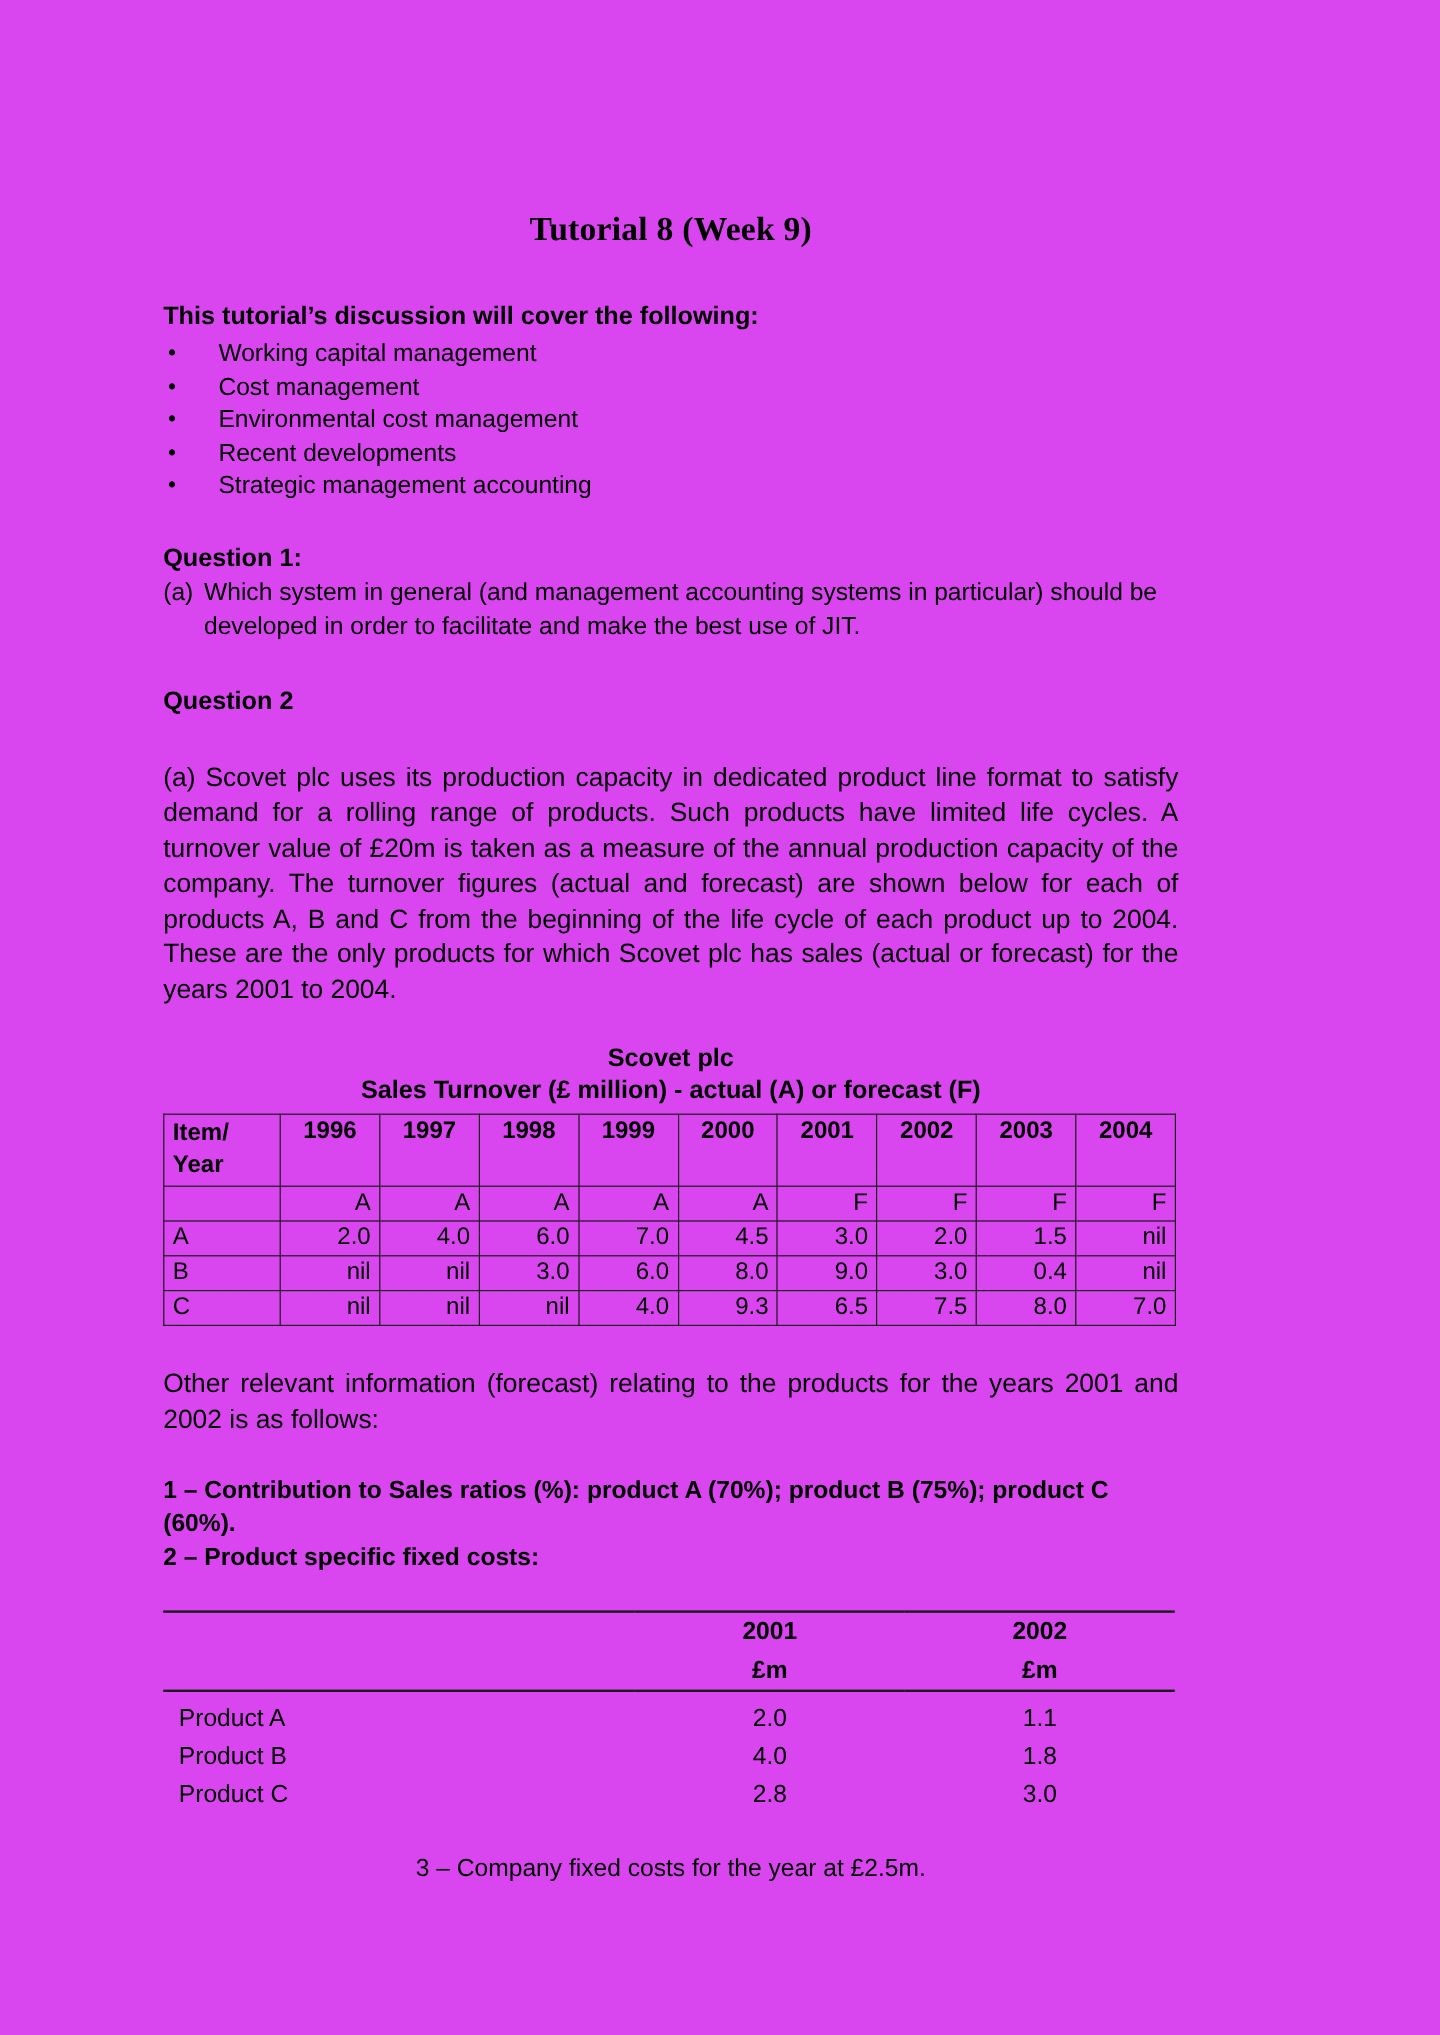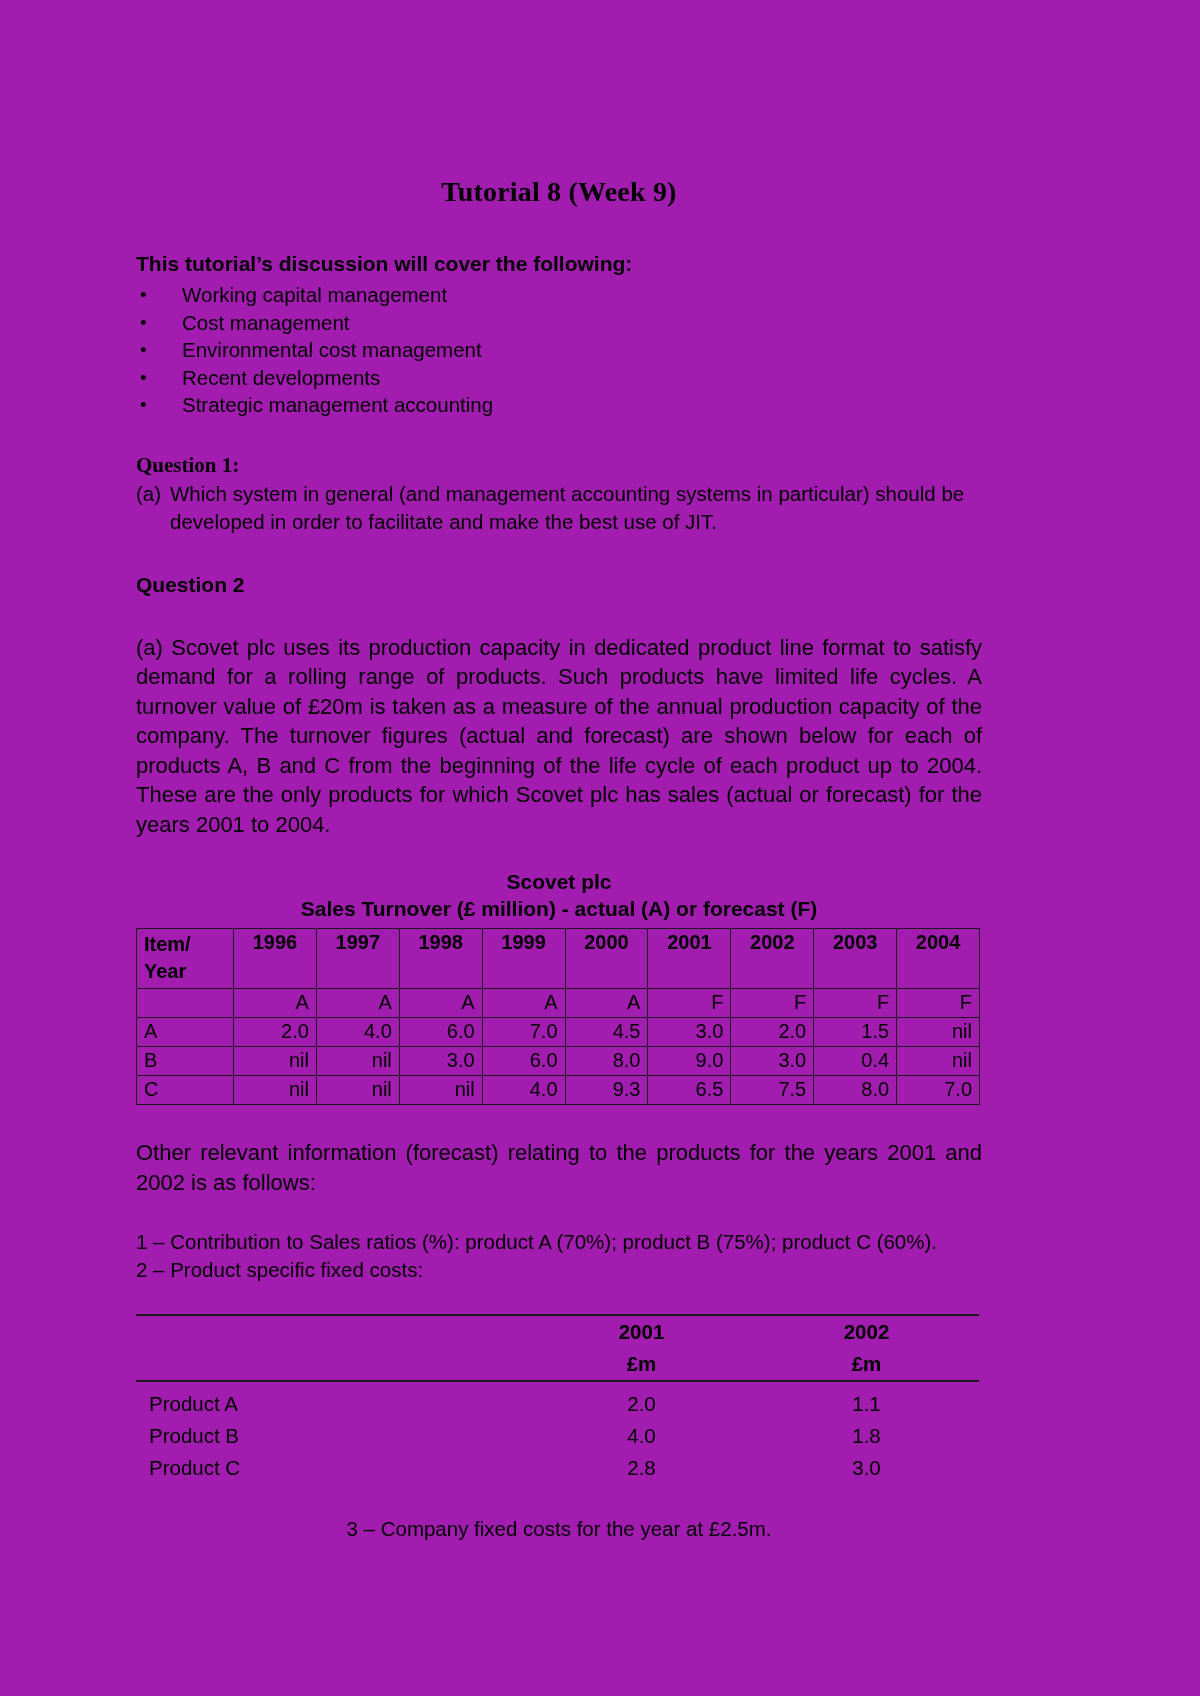--- a/index.html
+++ b/index.html
@@ -11,21 +11,21 @@
     width: 1200px;
     height: 1696px;
     font-family: "Liberation Sans", sans-serif;
     color: #000000;
     -webkit-font-smoothing: none;
   }
   .page {
     position: relative;
     width: 1200px;
     height: 1696px;
-    background: #a21caf;
+    background: #d946ef;
     box-sizing: border-box;
     padding: 0;
   }
   .content {
     position: absolute;
     left: 136px;
     top: 0;
     width: 846px;
   }
 
@@ -73,21 +73,21 @@
     top: 0;
     font-size: 19px;
     line-height: 27.5px;
   }
 
   .q-head {
     font-weight: bold;
     font-size: 21px;
     margin: 0;
   }
-  .q1-head { padding-top: 33px; font-family: Liberation Serif, serif; }
+  .q1-head { padding-top: 33px; }
   .q2-head { padding-top: 35px; }
 
   .q1-item {
     display: flex;
     font-size: 20.5px;
     line-height: 28px;
     padding-top: 1px;
   }
   .q1-item .marker {
     width: 34px;
@@ -152,20 +152,21 @@
   }
   table.sales col.c0 { width: 97px; }
   table.sales col.cx { width: 82.9px; }
 
   
   .mid-para { padding-top: 33px; }
   .notes { padding-top: 31px; }
   .notes .note-line {
     font-size: 20.5px;
     line-height: 28px;
+    font-weight: bold;
   }
 
   
   table.fixed {
     border-collapse: collapse;
     width: 843px;
     margin-top: 30px;
     table-layout: fixed;
   }
   table.fixed td {

